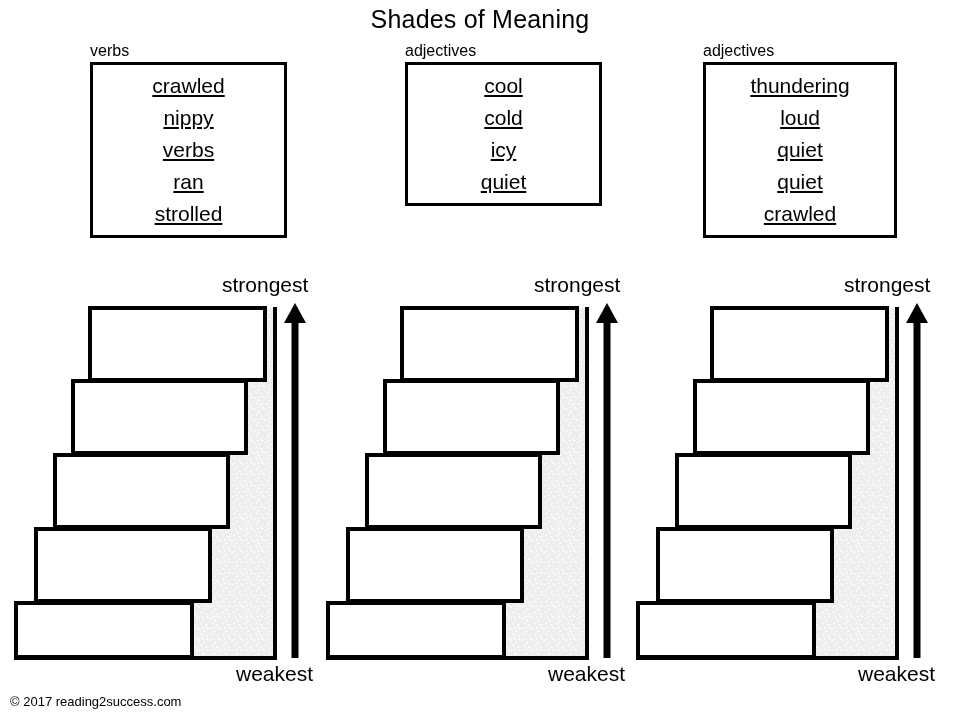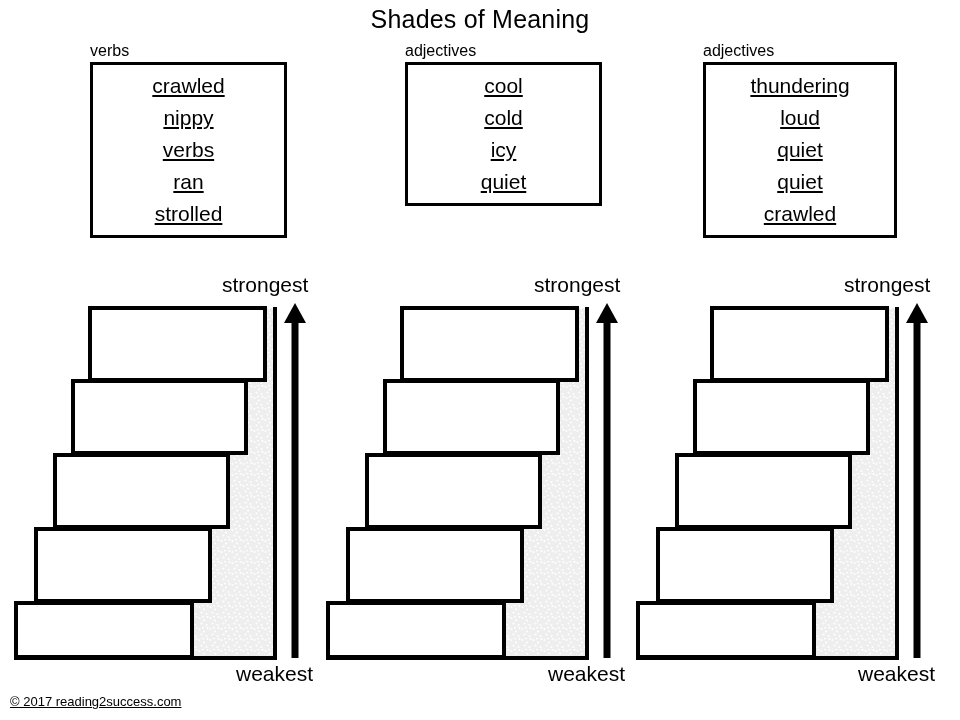--- a/index.html
+++ b/index.html
@@ -87,21 +87,20 @@
   }
   .label-strongest { top: 0px;   left: 222px; }
   .label-weakest   { top: 389px; left: 236px; }
 
   #sheet-footer {
     position: absolute;
     left: 10px; top: 694px;
     font-size: 13px;
     line-height: 16px;
     white-space: nowrap;
-    text-decoration: underline;
   }
 </style>
 </head>
 <body>
 
 <div id="sheet">
 
   <div id="page-title">Shades of Meaning</div>
 
   <div class="wordbank" id="wordbank-0">

